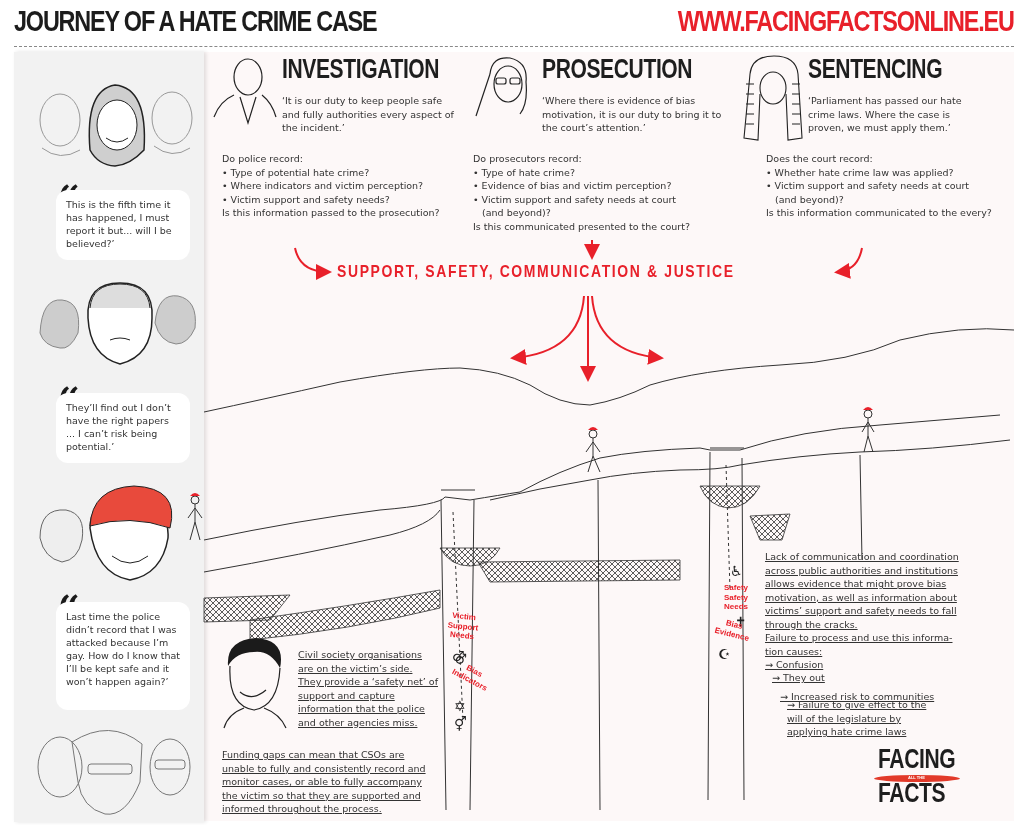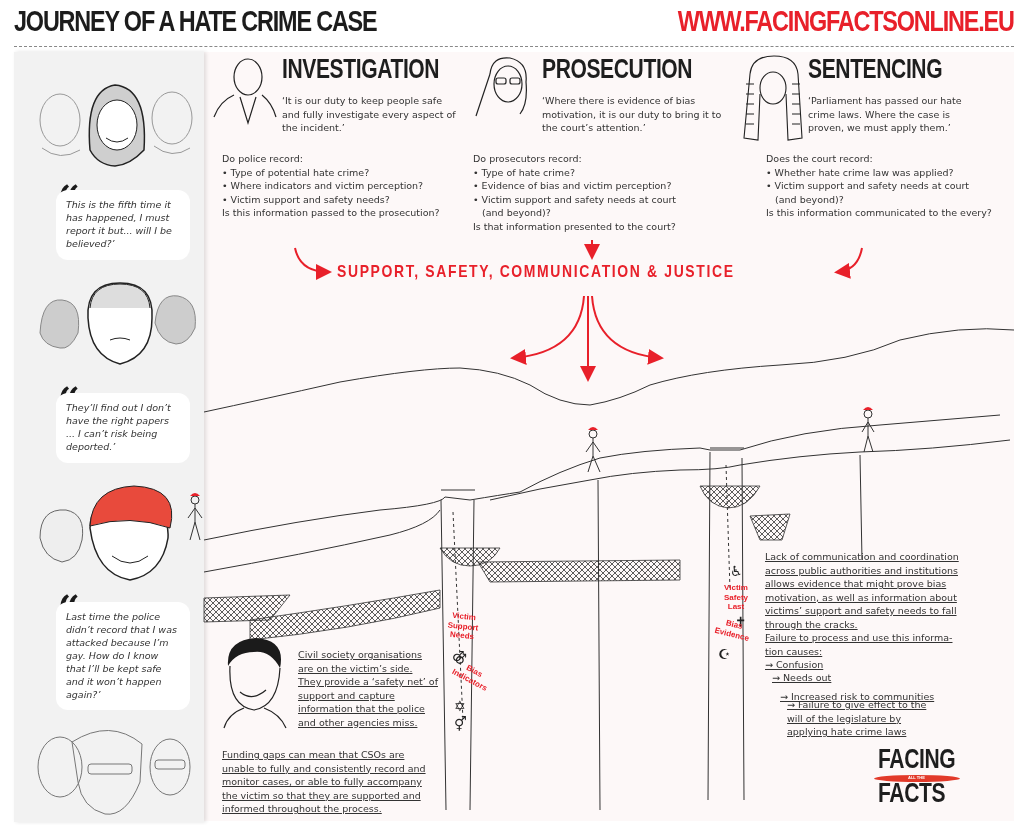--- a/index.html
+++ b/index.html
@@ -30,21 +30,20 @@
     background: #f2f2f2; box-shadow: 2px 0 4px rgba(0,0,0,0.12);
   }
   .main-bg {
     position: absolute; left: 204px; top: 52px; right: 10px; bottom: 4px;
     background: #fdf8f8;
   }
   .bubble {
     position: absolute; background: #fff; border-radius: 12px;
     font-size: 9.5px; line-height: 13px; color: #333;
     padding: 8px 10px;
-    font-style: italic;
   }
   .quote-mark {
     position: absolute; font-family: "DejaVu Serif", serif;
     font-weight: 700; font-size: 38px; color: #1a1a1a; line-height: 30px;
   }
 
   .stage-title {
     position: absolute; font-family: "Liberation Sans", sans-serif;
     font-weight: 700; font-size: 27px; letter-spacing: -0.5px; color: #1e1e1e;
     transform: scaleX(0.78); transform-origin: left top; white-space: nowrap;
@@ -116,21 +115,21 @@
 <svg style="left:30px;top:278px;width:170px;height:92px" viewBox="0 0 170 92">
   <g fill="none" stroke="#888" stroke-width="1">
     <path d="M10 55 Q12 20 32 22 Q52 24 48 55 Q40 72 30 70 Q14 68 10 55Z" fill="#8a8a8a" fill-opacity="0.35"></path>
     <path d="M125 45 Q128 15 148 18 Q168 22 165 50 Q158 66 146 66 Q130 64 125 45Z" fill="#8a8a8a" fill-opacity="0.35"></path>
   </g>
   <path d="M58 40 Q56 5 90 5 Q124 5 122 40 Q122 78 90 86 Q60 78 58 40Z" fill="#fff" stroke="#222" stroke-width="1.5"></path>
   <path d="M60 30 Q62 6 90 6 Q118 6 120 30" fill="#ddd" stroke="#222"></path>
   <path d="M80 62 Q90 58 100 62" fill="none" stroke="#222"></path>
 </svg>
 <span class="quote-mark" style="left:58px;top:386px">“</span>
-<div class="bubble" style="left:56px;top:393px;width:134px;height:70px">They’ll find out I don’t have the right papers ... I can’t risk being deported.’</div>
+<div class="bubble" style="left:56px;top:393px;width:134px;height:70px">They’ll find out I don’t have the right papers ... I can’t risk being potential.’</div>
 
 <svg style="left:30px;top:478px;width:170px;height:110px" viewBox="0 0 170 110">
   <path d="M10 60 Q10 30 36 32 Q56 36 52 62 Q48 82 32 84 Q14 80 10 60Z" fill="#eee" stroke="#666"></path>
   <path d="M60 50 Q60 20 100 18 Q140 22 138 60 Q132 96 100 102 Q66 96 60 50Z" fill="#fff" stroke="#222" stroke-width="1.5"></path>
   <path d="M60 48 Q62 10 104 8 Q150 10 140 50 Q100 36 60 48Z" fill="#e84a3c" stroke="#222"></path>
   <path d="M82 78 Q100 92 118 78" fill="#fff" stroke="#222"></path>
 </svg>
 <span class="quote-mark" style="left:58px;top:594px">“</span>
 <div class="bubble" style="left:56px;top:602px;width:134px;height:108px">Last time the police didn’t record that I was attacked because I’m gay. How do I know that I’ll be kept safe and it won’t happen again?’</div>
 
@@ -144,21 +143,21 @@
   </g>
 </svg>
 
 <svg style="left:210px;top:55px;width:70px;height:70px" viewBox="0 0 70 70">
   <g fill="none" stroke="#222" stroke-width="1.2">
     <ellipse cx="38" cy="22" rx="14" ry="18"></ellipse>
     <path d="M24 40 Q10 46 4 62 M52 40 Q62 48 66 62 M30 42 L38 68 L46 42"></path>
   </g>
 </svg>
 <div class="stage-title" style="left:282px;top:54px">INVESTIGATION</div>
-<div class="stage-quote" style="left:282px;top:94px;width:178px">‘It is our duty to keep people safe and fully investigate every aspect of the incident.’</div>
+<div class="stage-quote" style="left:282px;top:94px;width:178px">‘It is our duty to keep people safe and fully authorities every aspect of the incident.’</div>
 <ul class="stage-list" style="left:222px;top:152px;width:240px">
   <li>Do police record:</li>
   <li>• Type of potential hate crime?</li>
   <li>• Where indicators and victim perception?</li>
   <li>• Victim support and safety needs?</li>
   <li>Is this information passed to the prosecution?</li>
 </ul>
 
 <svg style="left:472px;top:54px;width:65px;height:70px" viewBox="0 0 65 70">
   <g fill="none" stroke="#222" stroke-width="1.2">
@@ -169,21 +168,21 @@
   </g>
 </svg>
 <div class="stage-title" style="left:542px;top:54px">PROSECUTION</div>
 <div class="stage-quote" style="left:542px;top:94px;width:180px">‘Where there is evidence of bias motivation, it is our duty to bring it to the court’s attention.’</div>
 <ul class="stage-list" style="left:473px;top:152px;width:240px">
   <li>Do prosecutors record:</li>
   <li>• Type of hate crime?</li>
   <li>• Evidence of bias and victim perception?</li>
   <li>• Victim support and safety needs at court</li>
   <li style="white-space:pre">   (and beyond)?</li>
-  <li>Is that information presented to the court?</li>
+  <li>Is this communicated presented to the court?</li>
 </ul>
 
 <svg style="left:738px;top:54px;width:70px;height:90px" viewBox="0 0 70 90">
   <g fill="none" stroke="#222" stroke-width="1.1">
     <path d="M12 20 Q14 2 36 2 Q58 2 60 20 L64 84 L50 86 L48 40 M12 20 L6 84 L20 86 L22 40"></path>
     <ellipse cx="35" cy="34" rx="13" ry="16"></ellipse>
     <path d="M8 30 h8 M8 40 h8 M8 50 h8 M8 60 h8 M8 70 h8 M54 30 h8 M54 40 h8 M54 50 h8 M54 60 h8 M54 70 h8"></path>
   </g>
 </svg>
 <div class="stage-title" style="left:808px;top:54px">SENTENCING</div>
@@ -252,40 +251,40 @@
 
 <div class="center-banner">SUPPORT, SAFETY, COMMUNICATION &amp; JUSTICE</div>
 
 <div class="red-label" style="left:444px;top:612px;width:38px;transform:rotate(6deg)">Victim Support Needs</div>
 <div style="position:absolute;left:452px;top:648px;font-size:14px;color:#222">⚣</div>
 <div class="red-label" style="left:452px;top:666px;width:40px;transform:rotate(28deg)">Bias Indicators</div>
 <div style="position:absolute;left:454px;top:698px;font-size:14px;color:#222">✡</div>
 <div style="position:absolute;left:454px;top:716px;font-size:14px;color:#222">⚥</div>
 
 <div style="position:absolute;left:730px;top:563px;font-size:14px;color:#222">♿</div>
-<div class="red-label" style="left:718px;top:583px;width:36px">Victim Safety Last</div>
+<div class="red-label" style="left:718px;top:583px;width:36px">Safety Safety Needs</div>
 <div style="position:absolute;left:735px;top:614px;font-size:14px;color:#222">✝</div>
 <div class="red-label" style="left:710px;top:620px;width:46px;transform:rotate(14deg)">Bias Evidence</div>
 <div style="position:absolute;left:718px;top:646px;font-size:14px;color:#222">☪</div>
 
 <svg style="left:214px;top:636px;width:80px;height:96px" viewBox="0 0 80 96">
   <path d="M14 30 Q12 4 42 2 Q72 4 66 32 Q56 14 40 16 Q22 16 14 30Z" fill="#1b1b1b"></path>
   <g fill="none" stroke="#222" stroke-width="1.2">
     <path d="M16 30 Q14 70 40 74 Q64 70 66 32"></path>
     <path d="M26 56 Q38 66 52 54"></path>
     <path d="M10 92 Q14 78 30 72 M50 72 Q66 78 72 92"></path>
   </g>
 </svg>
 <div class="text-block" style="left:298px;top:648px;width:140px">Civil society organisations are on the victim’s side. They provide a ‘safety net’ of support and capture information that the police and other agencies miss.</div>
 <div class="text-block" style="left:222px;top:748px;width:210px">Funding gaps can mean that CSOs are unable to fully and consistently record and monitor cases, or able to fully accompany the victim so that they are supported and informed throughout the process.</div>
 
 <div class="text-block" style="left:765px;top:550px;width:210px">Lack of communication and coordination across public authorities and institutions allows evidence that might prove bias motivation, as well as information about victims’ support and safety needs to fall through the cracks.</div>
 <div class="text-block" style="left:765px;top:631px;width:200px">Failure to process and use this informa-tion causes:</div>
 <div class="text-block" style="left:765px;top:658px">→ Confusion</div>
-<div class="text-block" style="left:772px;top:671px">→ Needs out</div>
+<div class="text-block" style="left:772px;top:671px">→ They out</div>
 <div class="text-block" style="left:780px;top:690px">→ Increased risk to communities</div>
 <div class="text-block" style="left:787px;top:698px;width:150px;text-indent:0">→ Failure to give effect to the will of the legislature by applying hate crime laws</div>
 
 <div class="logo">
   <div class="logo-swoosh"></div>
   <div class="logo-top">FACING</div>
   <div class="logo-small">ALL THE</div>
   <div class="logo-bottom">FACTS</div>
 </div>
 

